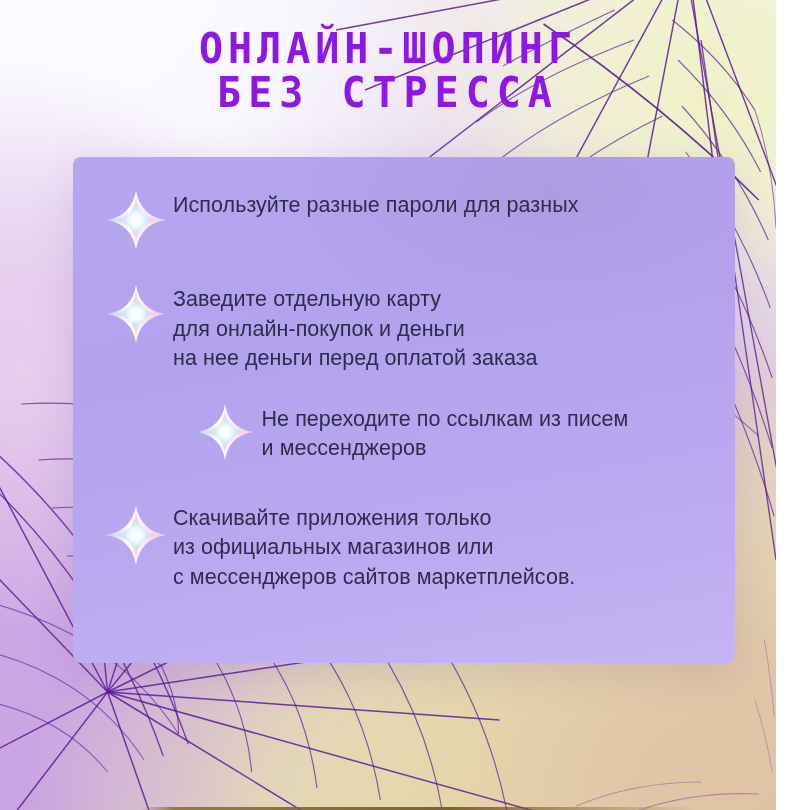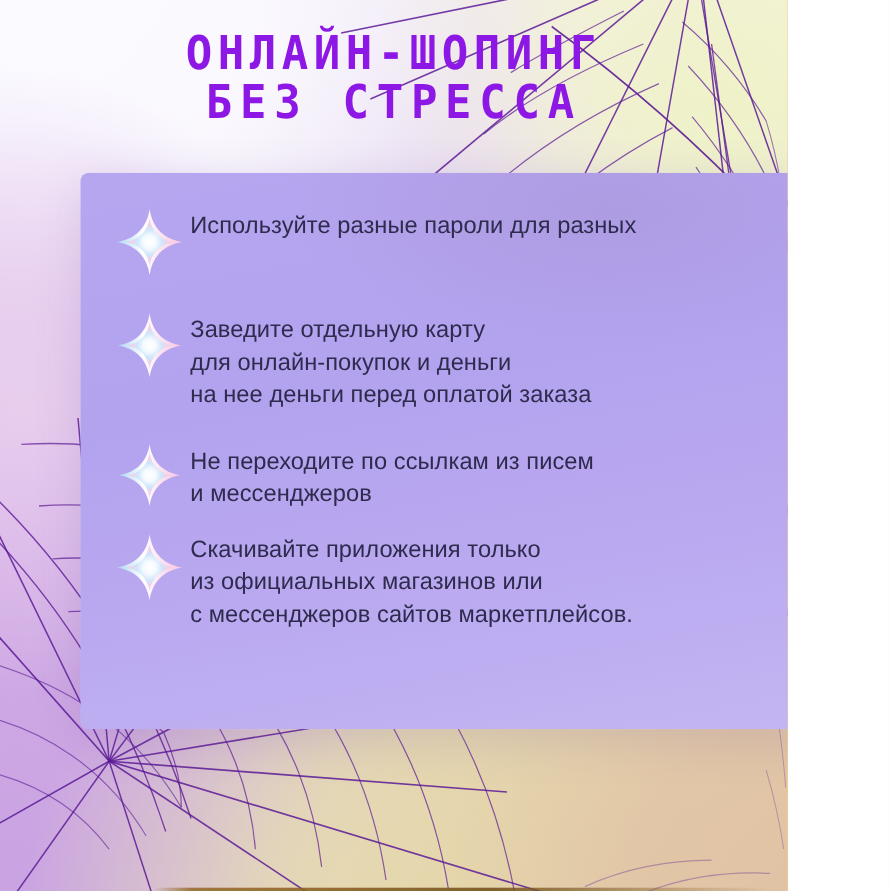--- a/index.html
+++ b/index.html
@@ -2,21 +2,21 @@
 <html lang="ru"><head>
 <meta charset="utf-8">
 <style>
   html, body {
     margin: 0;
     padding: 0;
     background: #ffffff;
   }
   #poster {
     position: relative;
-    width: 716px;
+    width: 776px;
     height: 810px;
     overflow: hidden;
     font-family: "Liberation Sans", sans-serif;
     background: #eab308;
   }
 
   
   .bg-layer { position: absolute; inset: 0; }
 
   .bg-base {
@@ -118,21 +118,21 @@
     line-height: 29.5px;
     font-weight: 400;
     letter-spacing: 0.05px;
     padding-top: 4px;
   }
   .tip-text .ln { display: block; white-space: nowrap; }
 
   
   .tip.t1 { margin-bottom: 30px; }
   .tip.t2 { }
-  .tip.t3 { margin-bottom: 17px; }
+  .tip.t3 { margin-bottom: 36px; justify-content: center; }
   .tip.t2 .spark-wrap { padding-top: 3px; }
   .tip.t4 .spark-wrap { padding-top: 4px; }
 
   .bottom-strip {
     position: absolute;
     left: 140px;
     bottom: 0;
     width: 560px;
     height: 3px;
     background: linear-gradient(90deg, rgba(183,132,60,0.0) 0%, rgba(148,105,40,0.85) 6%, rgba(120,84,30,0.9) 55%, rgba(120,84,30,0.0) 100%);

